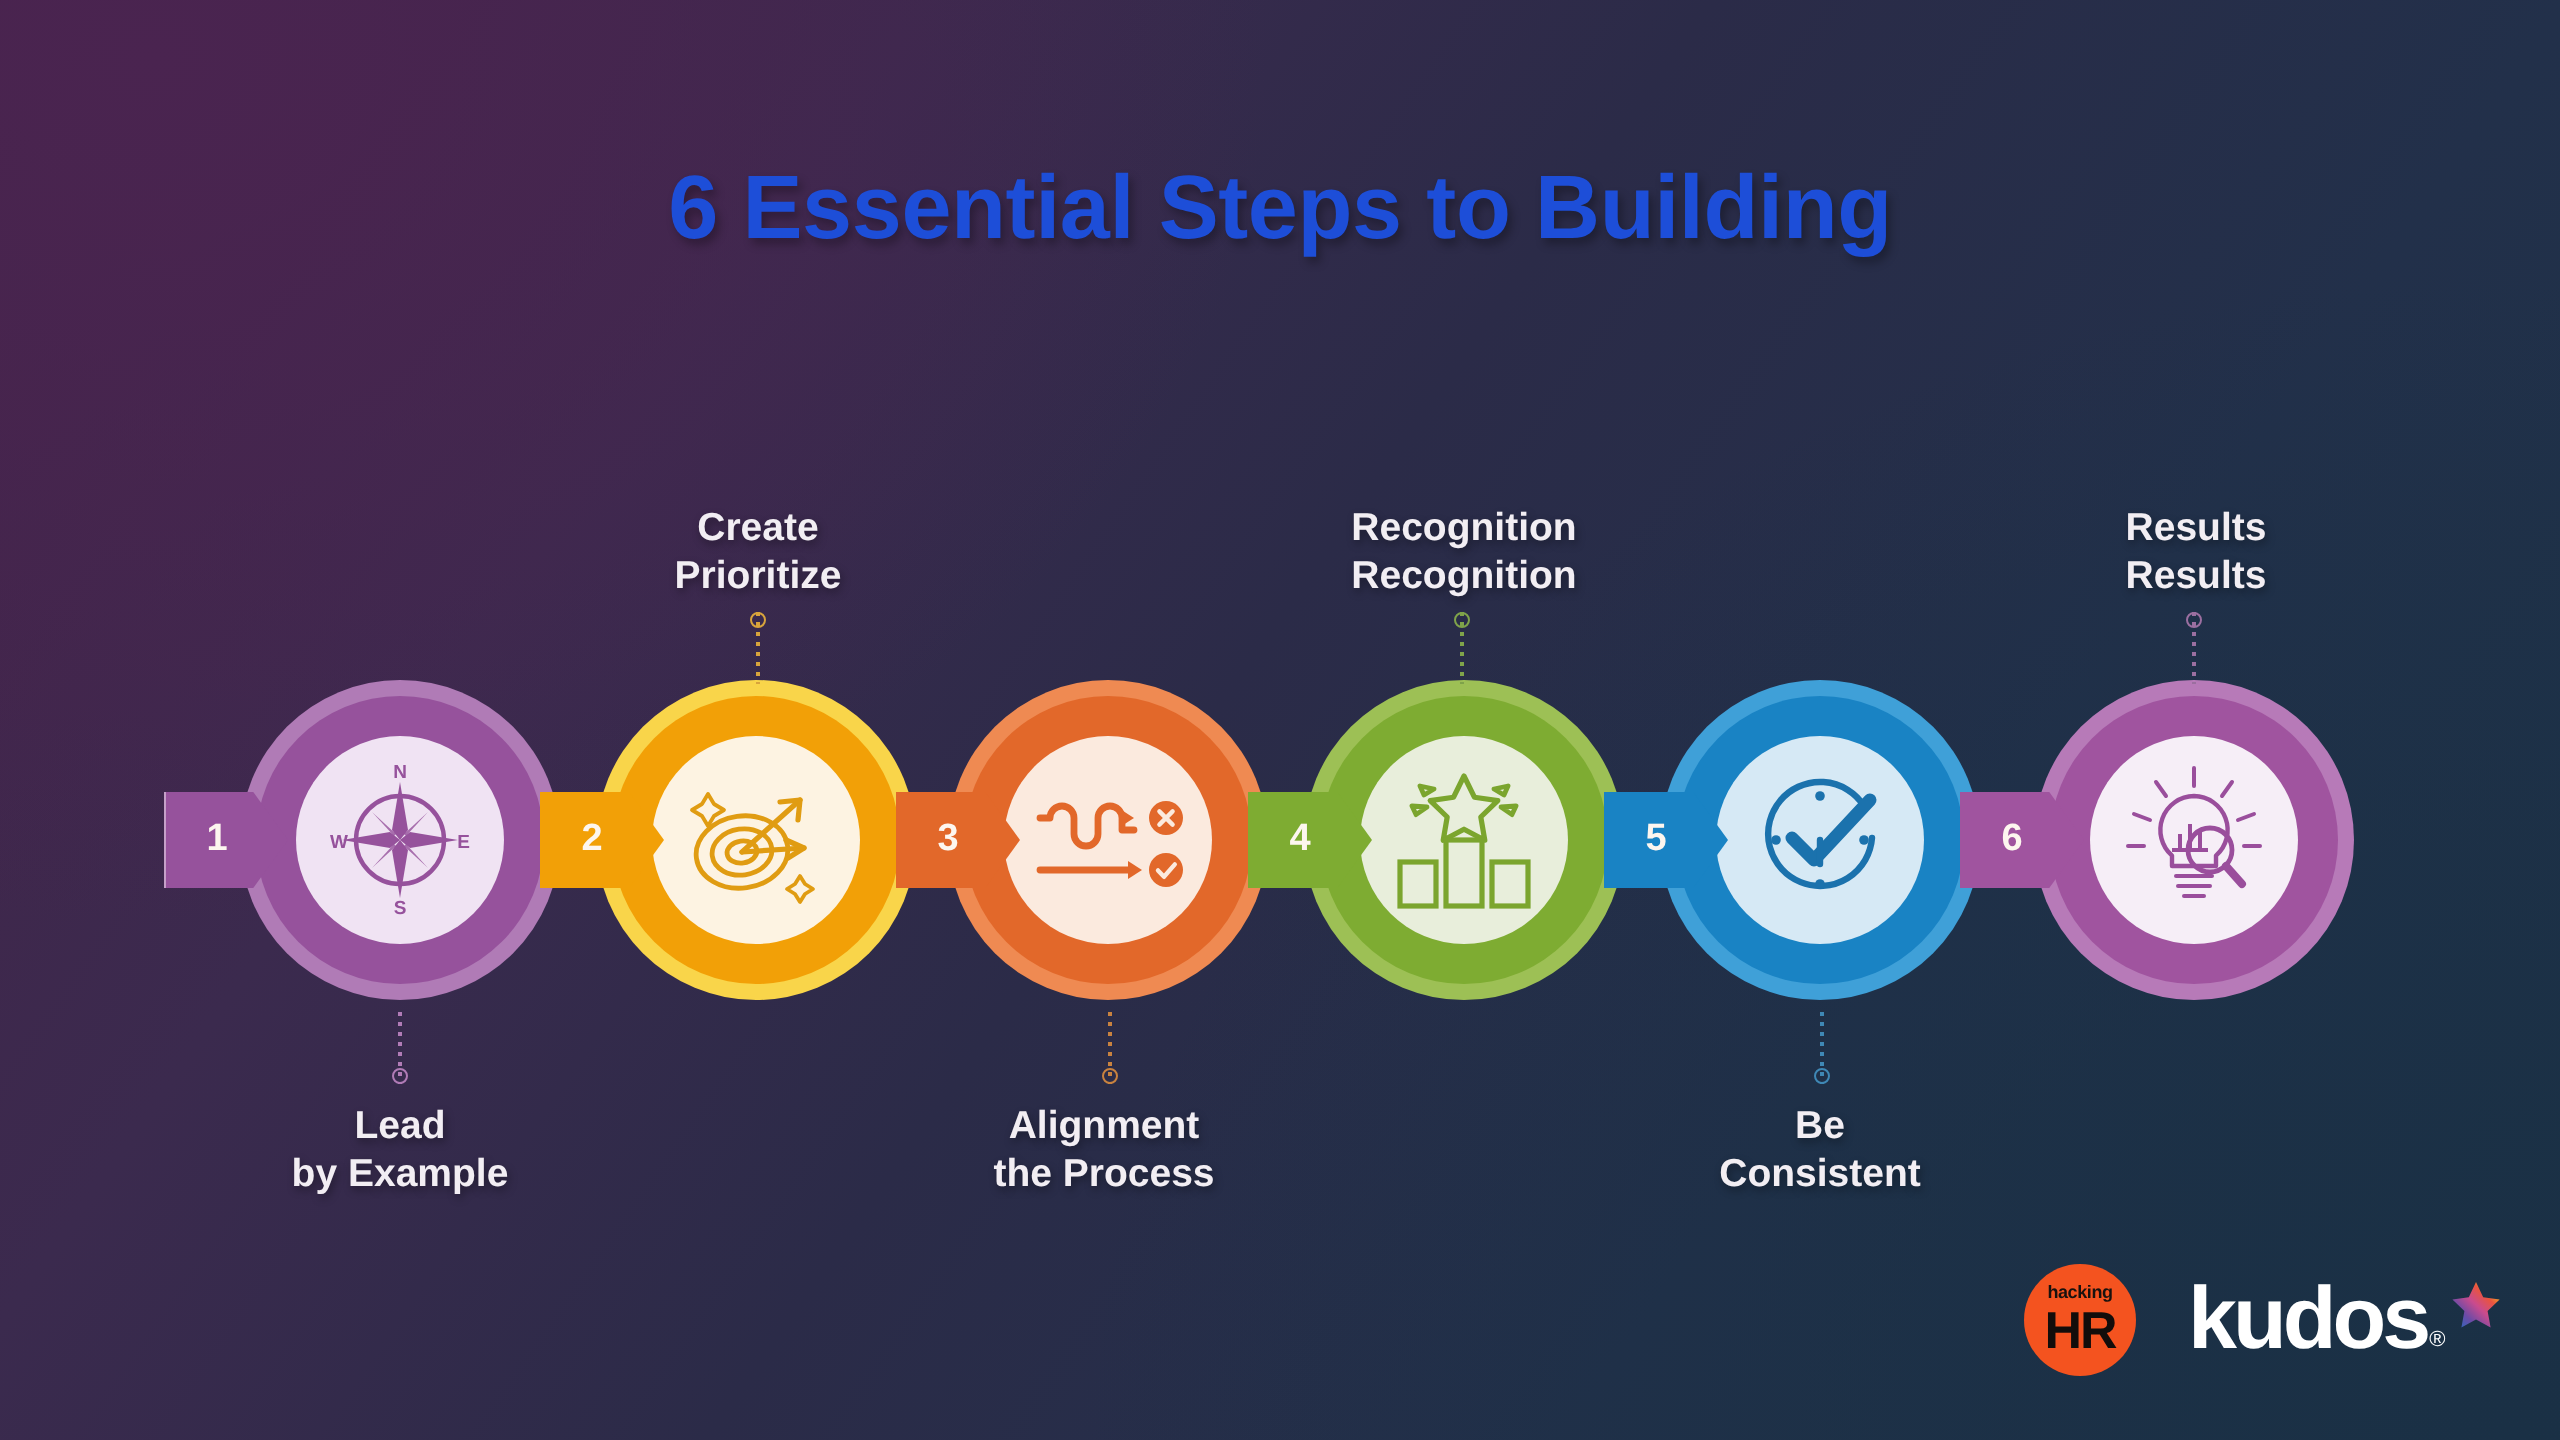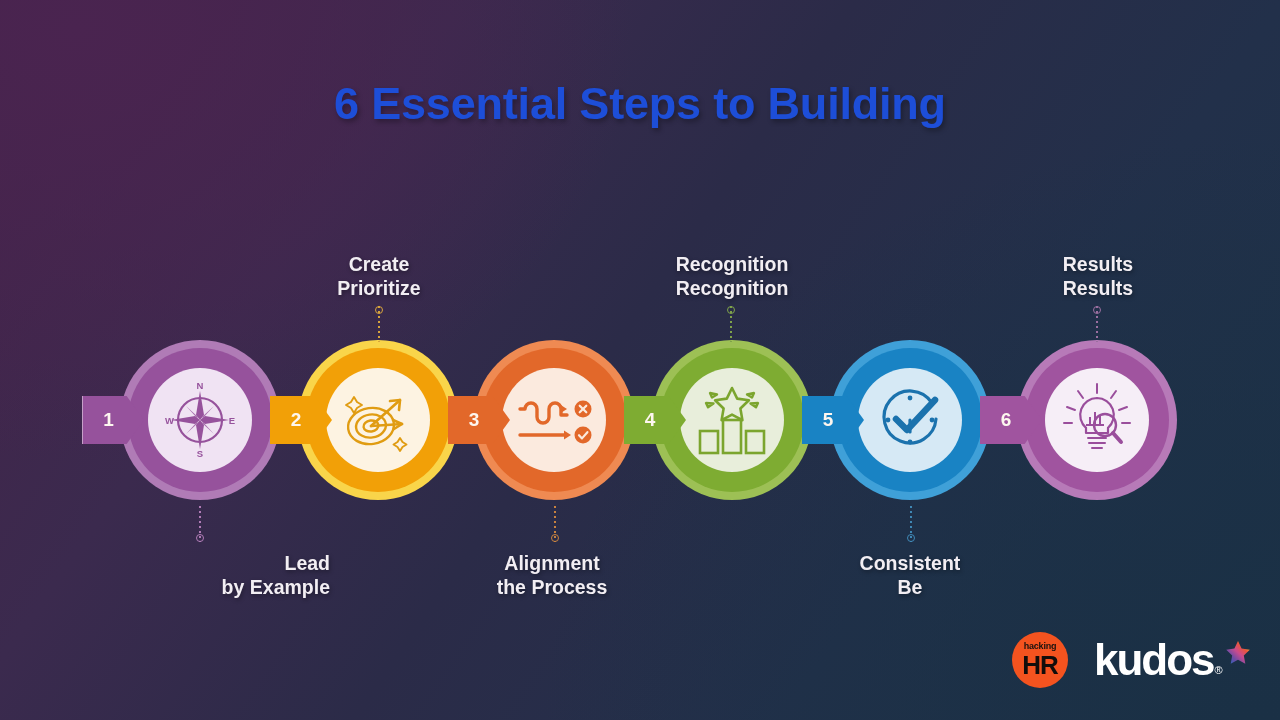--- a/index.html
+++ b/index.html
@@ -145,21 +145,21 @@
         <text x="38" y="75" text-anchor="middle" font-size="9.5" font-weight="bold" fill="#96529c" font-family="Liberation Sans, sans-serif">S</text>
         <text x="3" y="42" text-anchor="start" font-size="9.5" font-weight="bold" fill="#96529c" font-family="Liberation Sans, sans-serif">W</text>
         <text x="73" y="42" text-anchor="end" font-size="9.5" font-weight="bold" fill="#96529c" font-family="Liberation Sans, sans-serif">E</text>
       </svg>
     </div>
   </div>
   <div class="leader" style="left:199px; top:506px; height:36px; color:#b07bb6;">
     <div class="dline" style="background:repeating-linear-gradient(to bottom,#b07bb6 0 2px,transparent 2px 5px);"></div>
     <div class="knob" style="top:28px;"></div>
   </div>
-  <div class="cap bot" style="left:70px;text-align:right;">
+  <div class="cap bot" style="left:70px;">
     <div>Lead</div>
     <div>by Example</div>
   </div>
 
   <div class="chev" style="left:270px; background:#f2a007;">
     <span>2</span>
   </div>
   <div class="step" style="left:298px;">
     <div class="ring-outer" style="background:#f9d54a;"></div>
     <div class="ring-main" style="background:#f2a007;"></div>
@@ -278,22 +278,22 @@
         <path d="M23 36 l11 11 28 -30" fill="none" stroke="#1b72ad" stroke-width="6.5" stroke-linecap="round" stroke-linejoin="round"></path>
         <line x1="37" y1="37" x2="37" y2="49" stroke="#1b72ad" stroke-width="3.2" stroke-linecap="round"></line>
       </svg>
     </div>
   </div>
   <div class="leader" style="left:910px; top:506px; height:36px; color:#3f88b5;">
     <div class="dline" style="background:repeating-linear-gradient(to bottom,#3f88b5 0 2px,transparent 2px 5px);"></div>
     <div class="knob" style="top:28px;"></div>
   </div>
   <div class="cap bot" style="left:780px;">
+    <div>Be</div>
     <div>Consistent</div>
-    <div>Be</div>
   </div>
 
   <div class="chev" style="left:980px; background:#a0549f;">
     <span>6</span>
   </div>
   <div class="step" style="left:1017px;">
     <div class="ring-outer" style="background:#b77ab8;"></div>
     <div class="ring-main" style="background:#a0549f;"></div>
     <div class="disc" style="background:#f6eef7;">
       <svg width="78" height="78" viewBox="0 0 78 78">

